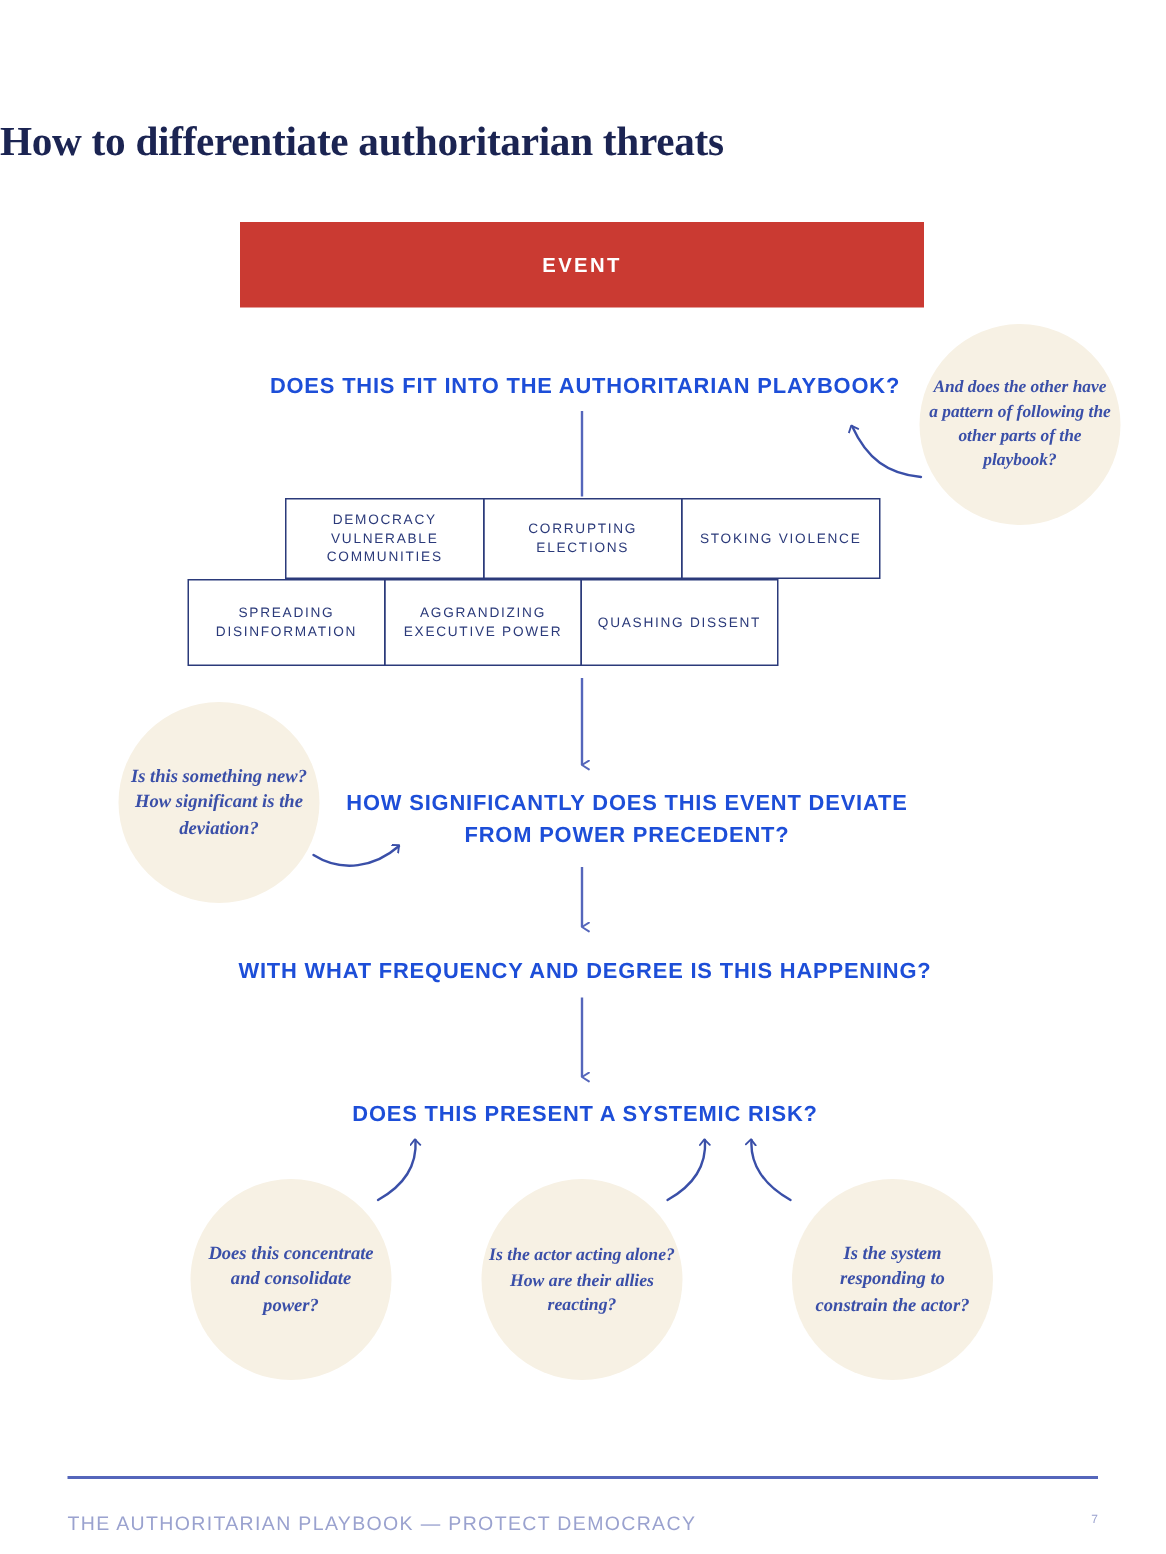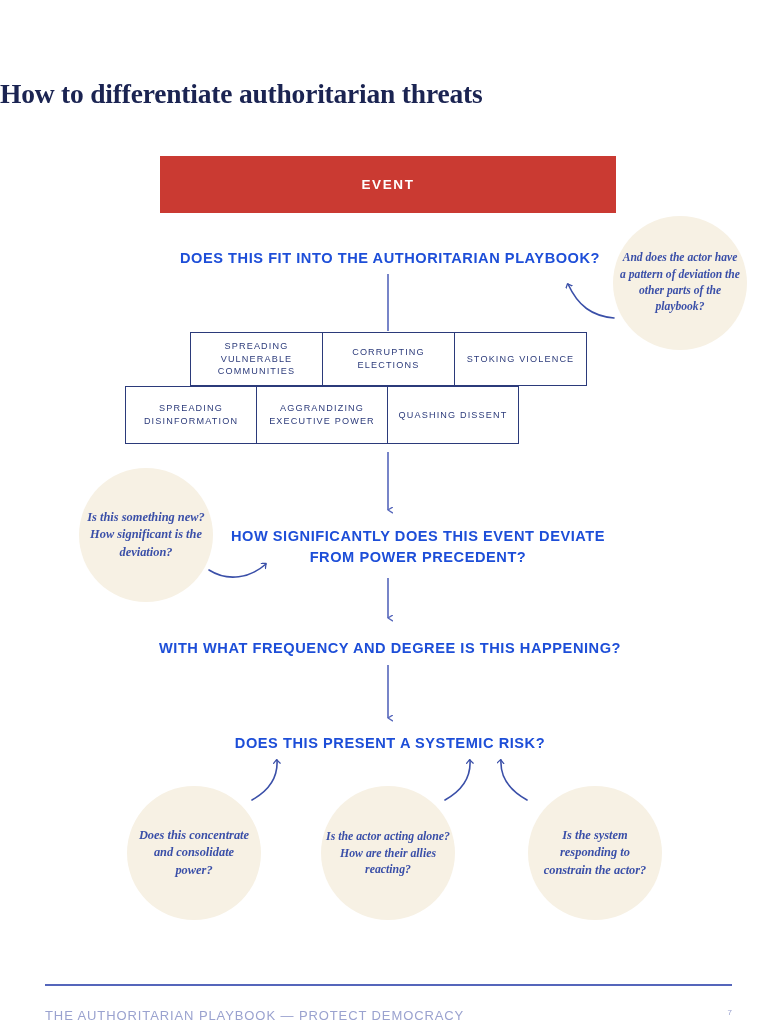--- a/index.html
+++ b/index.html
@@ -40,21 +40,20 @@
   #event-bar {
     position: absolute;
     left: 160px;
     top: 148px;
     width: 456px;
     height: 57px;
     background: #ca3a32;
     display: flex;
     align-items: center;
     justify-content: center;
-    margin-top: 8px;
   }
   #event-bar .label {
     color: #ffffff;
     font-size: 13.5px;
     font-weight: bold;
     letter-spacing: 1.6px;
   }
 
   
   .step-question {
@@ -174,39 +173,39 @@
 
   <div id="page-title">How to differentiate authoritarian threats</div>
 
   <div id="event-bar">
     <span class="label">EVENT</span>
   </div>
 
   <div id="q-playbook" class="step-question">DOES THIS FIT INTO THE AUTHORITARIAN PLAYBOOK?</div>
 
   <div id="grid-row-top" class="grid-row">
-    <div class="grid-cell" style="width:133px">SPREADING VULNERABLE COMMUNITIES</div>
+    <div class="grid-cell" style="width:133px">DEMOCRACY VULNERABLE COMMUNITIES</div>
     <div class="grid-cell" style="width:133px">CORRUPTING ELECTIONS</div>
     <div class="grid-cell" style="width:133px">STOKING VIOLENCE</div>
   </div>
 
   <div id="grid-row-bottom" class="grid-row">
     <div class="grid-cell" style="width:132px">SPREADING DISINFORMATION</div>
     <div class="grid-cell" style="width:132px">AGGRANDIZING EXECUTIVE POWER</div>
     <div class="grid-cell" style="width:132px">QUASHING DISSENT</div>
   </div>
 
   <div id="q-deviate" class="step-question">HOW SIGNIFICANTLY DOES THIS EVENT DEVIATE FROM POWER PRECEDENT?</div>
 
   <div id="q-frequency" class="step-question">WITH WHAT FREQUENCY AND DEGREE IS THIS HAPPENING?</div>
 
   <div id="q-systemic" class="step-question">DOES THIS PRESENT A SYSTEMIC RISK?</div>
 
   <div id="note-playbook" class="note-circle">
-    <span class="note-text">And does the actor have a pattern of deviation the other parts of the playbook?</span>
+    <span class="note-text">And does the other have a pattern of following the other parts of the playbook?</span>
   </div>
 
   <div id="note-deviation" class="note-circle">
     <span class="note-text">Is this something new? How significant is the deviation?</span>
   </div>
 
   <div id="note-concentrate" class="note-circle">
     <span class="note-text">Does this concentrate and consolidate power?</span>
   </div>
 

